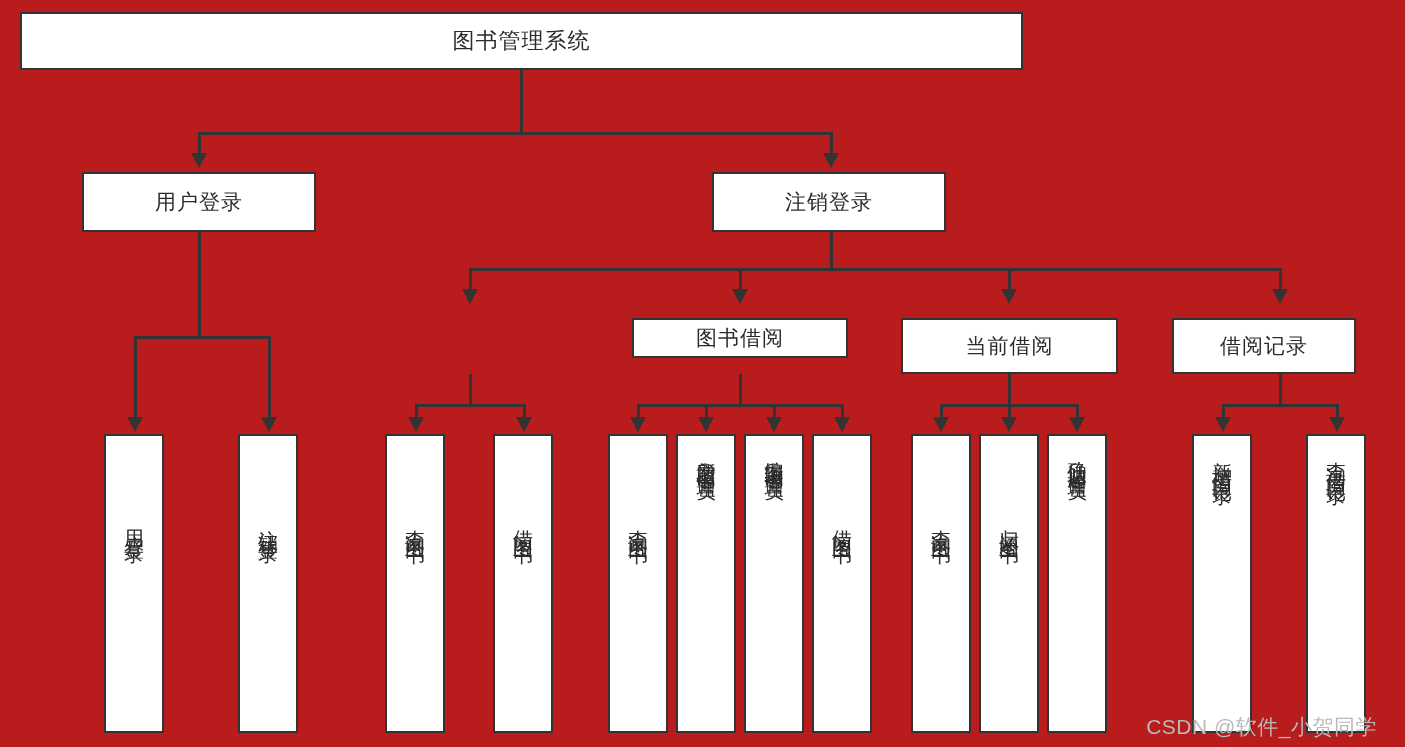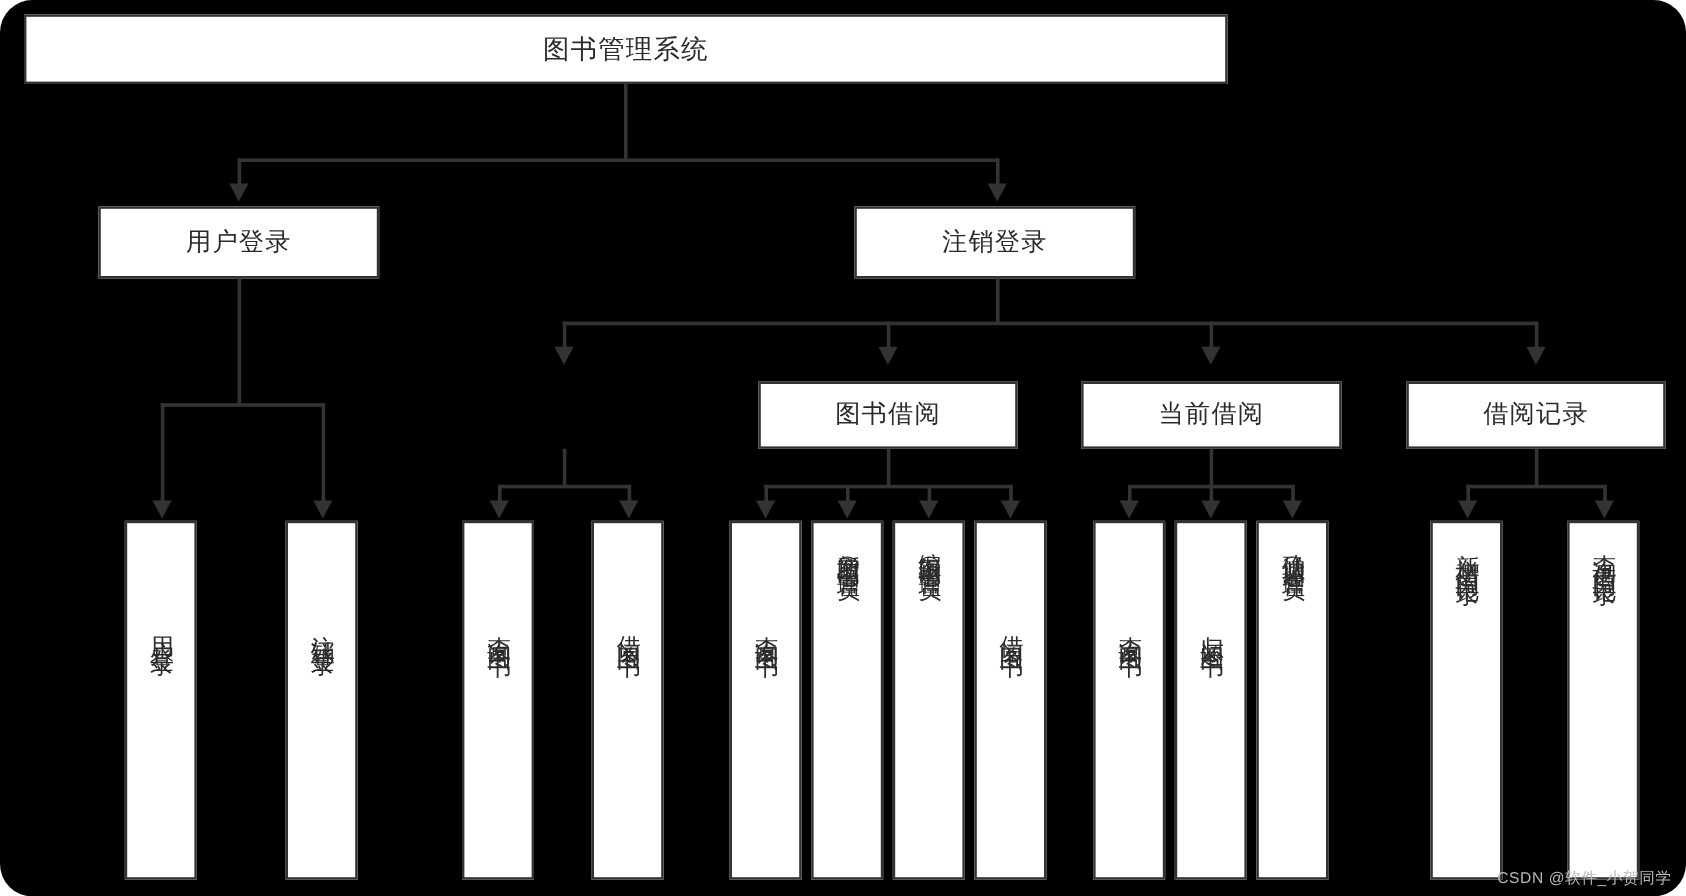--- a/index.html
+++ b/index.html
@@ -4,23 +4,22 @@
 <style>
   html,body{margin:0;padding:0;background:#ffffff;}
   body{
     font-family:"Liberation Sans","DejaVu Sans",sans-serif;
     -webkit-font-smoothing:antialiased;
   }
   #canvas{
     position:relative;
     width:1405px;
     height:747px;
-    background:#000000;
+    background:#b91c1c;
     overflow:hidden;
-    border-radius:27px;
   }
   
   .node{
     position:absolute;
     box-sizing:border-box;
     border:2.5px solid #333333;
     background:#ffffff;
     display:flex;
     align-items:center;
     justify-content:center;
@@ -66,23 +65,23 @@
   .arrow{
     position:absolute;
     width:0;height:0;
     border-left:8px solid transparent;
     border-right:8px solid transparent;
     border-top:15px solid #333333;
   }
   
   #watermark{
     position:absolute;
-    right:12px;
+    right:28px;
     bottom:6px;
-    font-size:13px;
+    font-size:21px;
     color:#b9b9b9;
     letter-spacing:0.5px;
     white-space:nowrap;
     user-select:none;
   }
 </style>
 </head>
 <body>
 
 <div id="canvas">
@@ -117,27 +116,27 @@
   <div class="hline" style="left:469px;top:268px;width:812px;"></div>
   <div class="vline" style="left:469px;top:268px;height:22px;"></div>
   <div class="vline" style="left:739px;top:268px;height:22px;"></div>
   <div class="vline" style="left:1008px;top:268px;height:22px;"></div>
   <div class="vline" style="left:1279px;top:268px;height:22px;"></div>
   <div class="arrow" style="left:462px;top:289px;"></div>
   <div class="arrow" style="left:732px;top:289px;"></div>
   <div class="arrow" style="left:1001px;top:289px;"></div>
   <div class="arrow" style="left:1272px;top:289px;"></div>
 
-  <div class="node h" style="left:632px;top:318px;width:216px;height:56px;">
+  <div class="node h" style="left:632px;top:318px;width:216px;height:40px;">
     <span class="lbl">图书借阅</span>
   </div>
   <div class="node h" style="left:901px;top:318px;width:217px;height:56px;">
     <span class="lbl">当前借阅</span>
   </div>
-  <div class="node h" style="left:1172px;top:318px;width:216px;height:56px;">
+  <div class="node h" style="left:1172px;top:318px;width:184px;height:56px;">
     <span class="lbl">借阅记录</span>
   </div>
 
   <div class="vline" style="left:469px;top:374px;height:32px;"></div>
   <div class="hline" style="left:415px;top:404px;width:110px;"></div>
   <div class="vline" style="left:415px;top:404px;height:14px;"></div>
   <div class="vline" style="left:523px;top:404px;height:14px;"></div>
   <div class="arrow" style="left:408px;top:417px;"></div>
   <div class="arrow" style="left:516px;top:417px;"></div>
 

